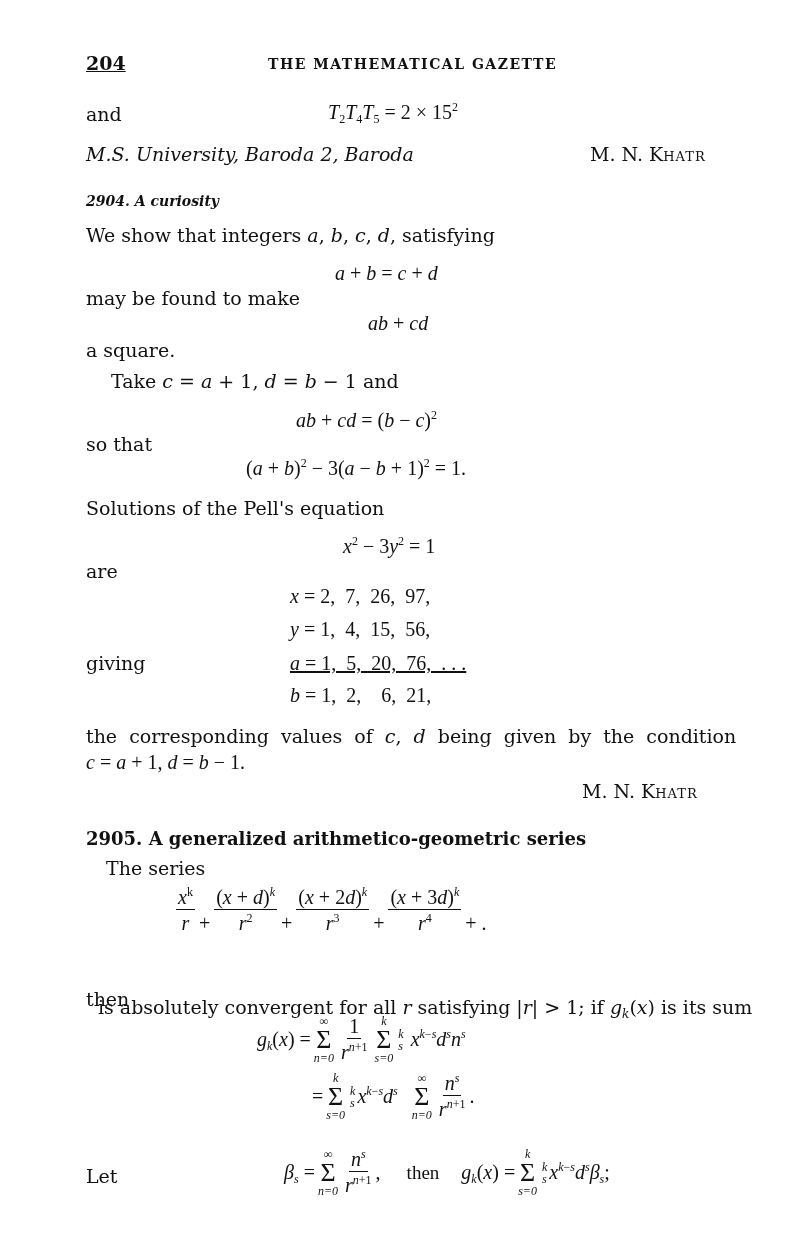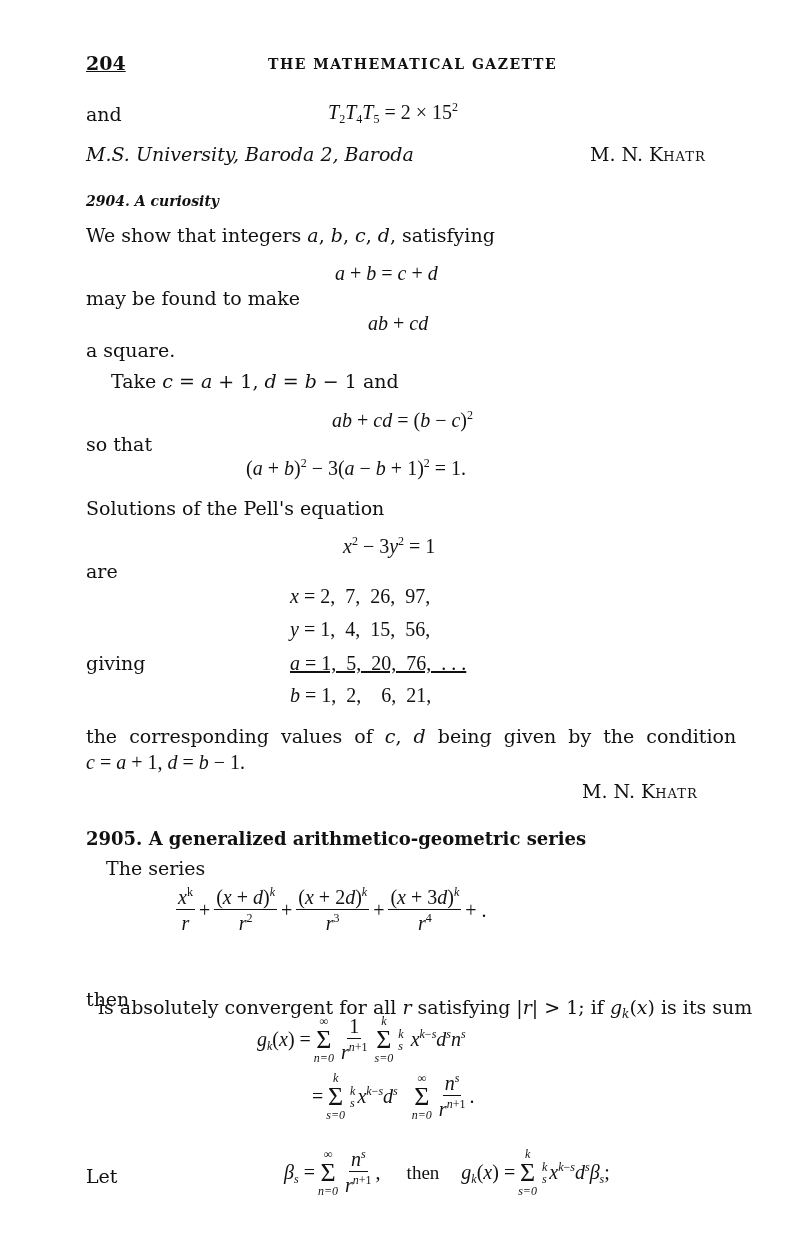--- a/index.html
+++ b/index.html
@@ -38,41 +38,41 @@
 <div class="abs txt" style="left:590px;top:143px;"><span>M. N. K</span><span class="sc">hatr</span></div>
 
 <div class="abs txt bold" style="left:86px;top:193px;font-size:14px;font-style:italic;">2904. A curiosity</div>
 <div class="abs txt" style="left:86px;top:224px;">We show that integers <i>a</i>, <i>b</i>, <i>c</i>, <i>d</i>, satisfying</div>
 <div class="abs math" style="left:335px;top:262px;"><i>a</i> + <i>b</i> = <i>c</i> + <i>d</i></div>
 <div class="abs txt" style="left:86px;top:287px;">may be found to make</div>
 <div class="abs math" style="left:368px;top:312px;"><i>ab</i> + <i>cd</i></div>
 <div class="abs txt" style="left:86px;top:339px;">a square.</div>
 
 <div class="abs txt" style="left:86px;top:370px;margin-left:25px;">Take <i>c</i> = <i>a</i> + 1, <i>d</i> = <i>b</i> − 1 and</div>
-<div class="abs math" style="left:296px;top:409px;margin-left:36px;"><i>ab</i> + <i>cd</i> = (<i>b</i> − <i>c</i>)<sup>2</sup></div>
+<div class="abs math" style="left:296px;top:409px;"><i>ab</i> + <i>cd</i> = (<i>b</i> − <i>c</i>)<sup>2</sup></div>
 <div class="abs txt" style="left:86px;top:433px;">so that</div>
 <div class="abs math" style="left:246px;top:457px;">(<i>a</i> + <i>b</i>)<sup>2</sup> − 3(<i>a</i> − <i>b</i> + 1)<sup>2</sup> = 1.</div>
 <div class="abs txt" style="left:86px;top:497px;">Solutions of the Pell's equation</div>
 <div class="abs math" style="left:322px;top:535px;margin-left:21px;"><i>x</i><sup>2</sup> − 3<i>y</i><sup>2</sup> = 1</div>
 <div class="abs txt" style="left:86px;top:560px;">are</div>
 
 <div class="abs math" style="left:290px;top:585px;"><i>x</i> = 2,&nbsp; 7,&nbsp; 26,&nbsp; 97,</div>
 <div class="abs math" style="left:290px;top:618px;"><i>y</i> = 1,&nbsp; 4,&nbsp; 15,&nbsp; 56,</div>
 <div class="abs txt" style="left:86px;top:652px;">giving</div>
 <div class="abs math" style="left:290px;top:652px;text-decoration:underline;"><i>a</i> = 1,&nbsp; 5,&nbsp; 20,&nbsp; 76,&nbsp; . . .</div>
 <div class="abs math" style="left:290px;top:684px;"><i>b</i> = 1,&nbsp; 2,&nbsp;&nbsp;&nbsp; 6,&nbsp; 21,</div>
 
 <div class="abs txt" style="left:86px;top:725px;word-spacing:6px;">the corresponding values of <i>c</i>, <i>d</i> being given by the condition</div>
 <div class="abs math" style="left:86px;top:751px;"><i>c</i> = <i>a</i> + 1, <i>d</i> = <i>b</i> − 1.</div>
 <div class="abs txt" style="left:582px;top:780px;"><span>M. N. K</span><span class="sc">hatr</span></div>
 
 <div class="abs txt bold" style="left:86px;top:828px;font-size:18px;">2905. A generalized arithmetico-geometric series</div>
 <div class="abs txt" style="left:106px;top:857px;">The series</div>
 
-<div class="abs math" style="left:172px;top:886px;display:flex;align-items:center;">
+<div class="abs math" style="left:172px;top:886px;display:flex;align-items:flex-end;">
   <span class="frac">
       <span class="num"><i>x</i><sup>k</sup></span>
       <span class="den"><i>r</i></span>
     </span>
   <span>+</span>
   <span class="frac">
       <span class="num">(<i>x</i> + <i>d</i>)<sup><i>k</i></sup></span>
       <span class="den"><i>r</i><sup>2</sup></span>
     </span>
   <span>+</span>

